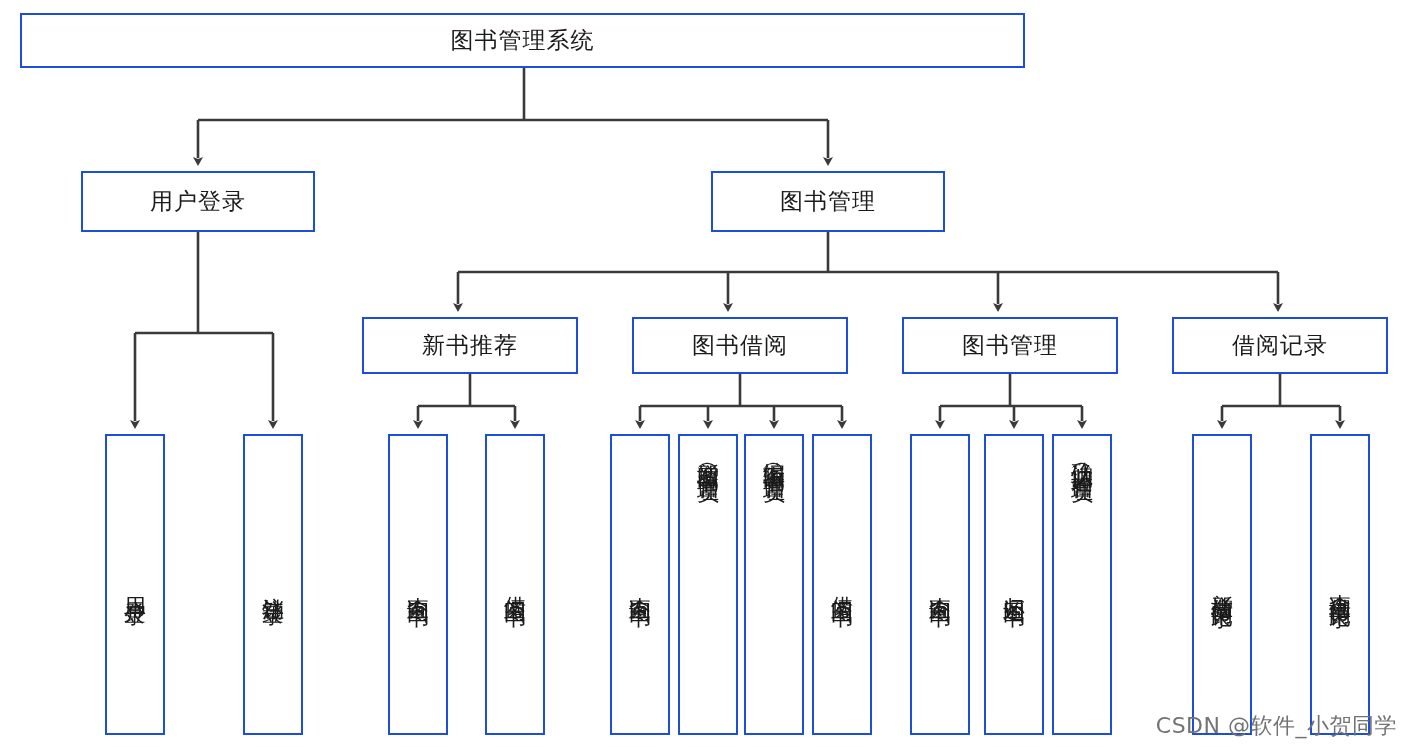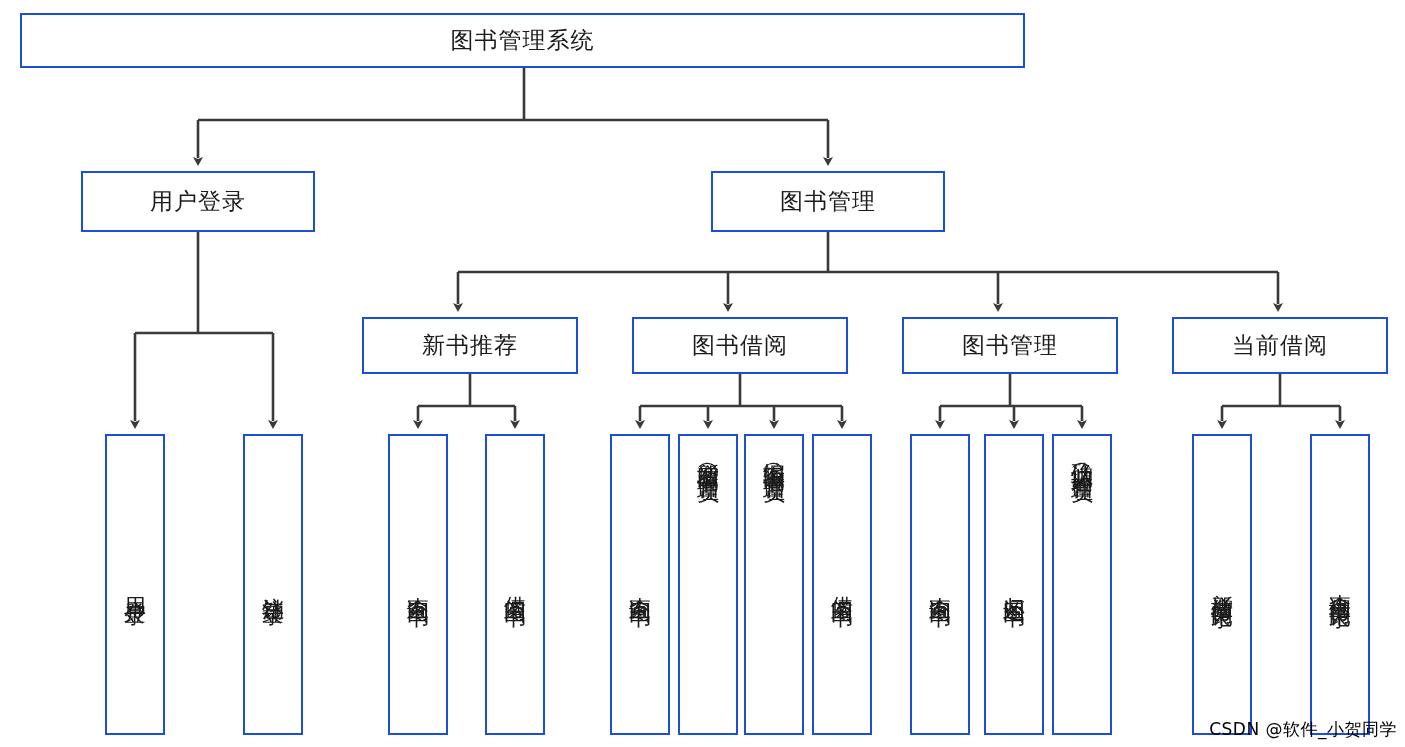--- a/index.html
+++ b/index.html
@@ -51,22 +51,22 @@
     color:#1b1b1b;
   }
   .node.vert.mid{
     align-items:center;
     padding-top:0;
   }
   .watermark{
     position:absolute;
     right:8px;
     bottom:6px;
-    font-size:17px;
-    color:#000000;
+    font-size:22px;
+    color:#737373;
     letter-spacing:.5px;
     white-space:nowrap;
     user-select:none;
   }
 </style>
 </head>
 <body>
 
 <div id="canvas">
 
@@ -134,21 +134,21 @@
   <div class="node horiz" style="left: 632px; top: 317px; width: 216px; height: 57px;">
     <span>图书借阅</span>
   </div>
   <div class="node horiz" style="left: 362px; top: 317px; width: 216px; height: 57px;">
     <span>新书推荐</span>
   </div>
   <div class="node horiz" style="left: 902px; top: 317px; width: 216px; height: 57px;">
     <span>图书管理</span>
   </div>
   <div class="node horiz" style="left: 1172px; top: 317px; width: 216px; height: 57px;">
-    <span>当前借阅</span>
+    <span>借阅记录</span>
   </div>
 
   <div class="node vert mid" style="left: 105px; top: 434px; width: 60px; height: 301px;">
     <span class="vlabel">用户登录</span>
   </div>
   <div class="node vert mid" style="left: 243px; top: 434px; width: 60px; height: 301px;">
     <span class="vlabel">注销登录</span>
   </div>
   <div class="node vert mid" style="left: 388px; top: 434px; width: 60px; height: 301px;">
     <span class="vlabel">查询图书</span>

